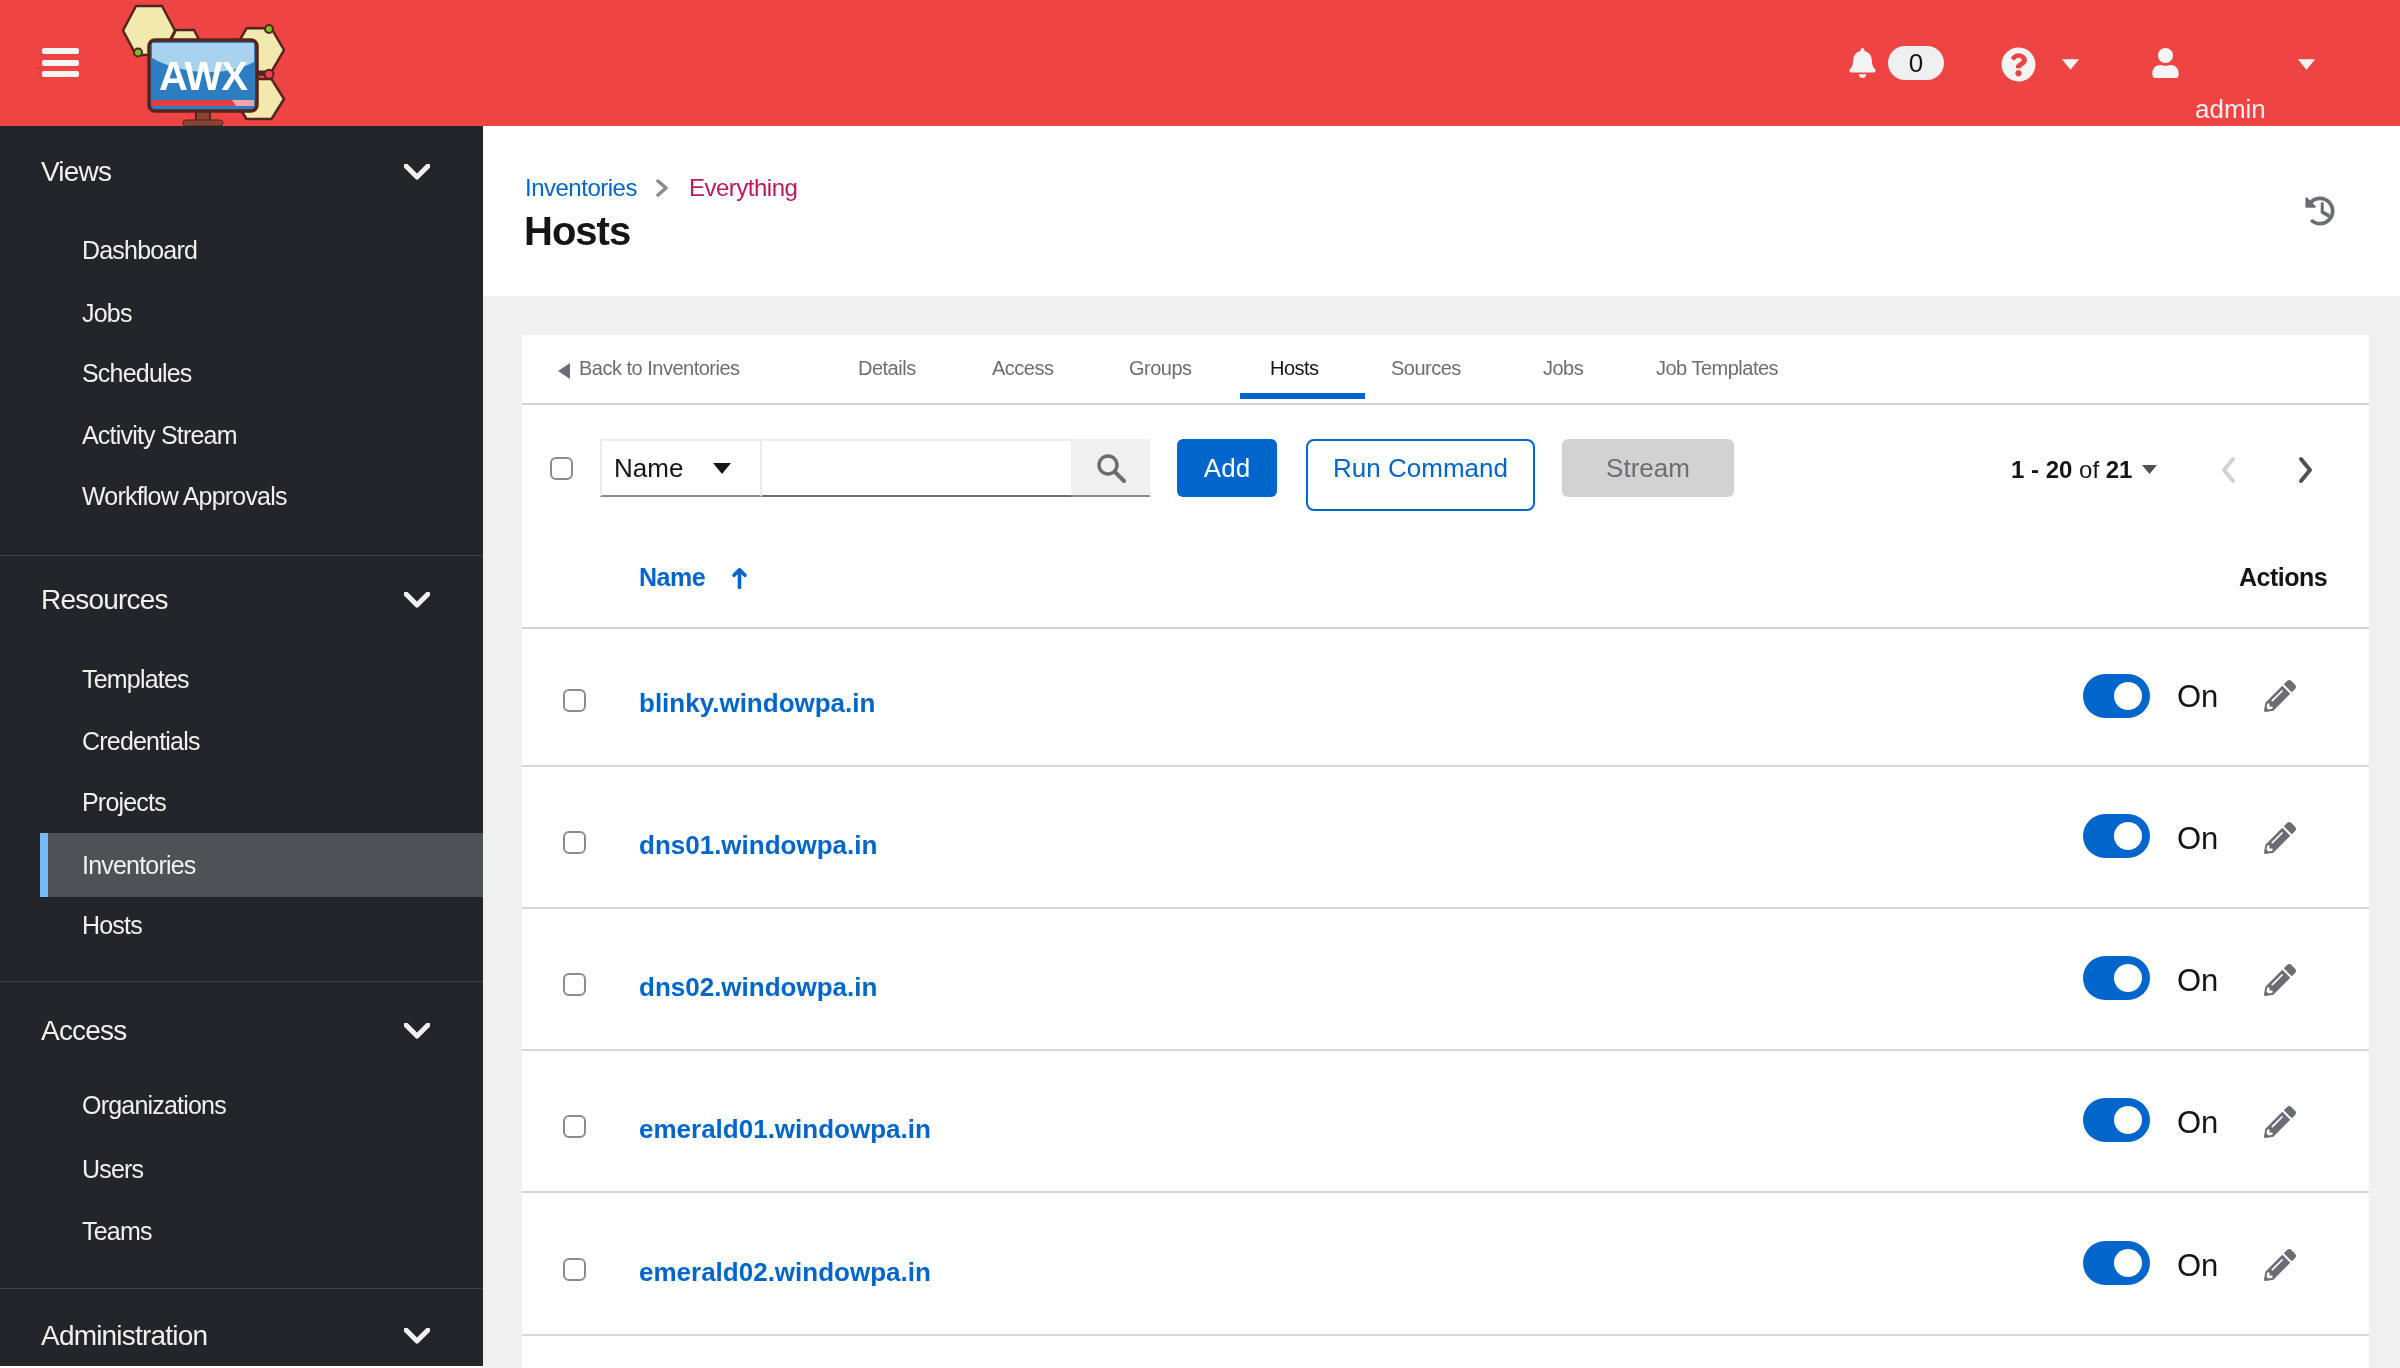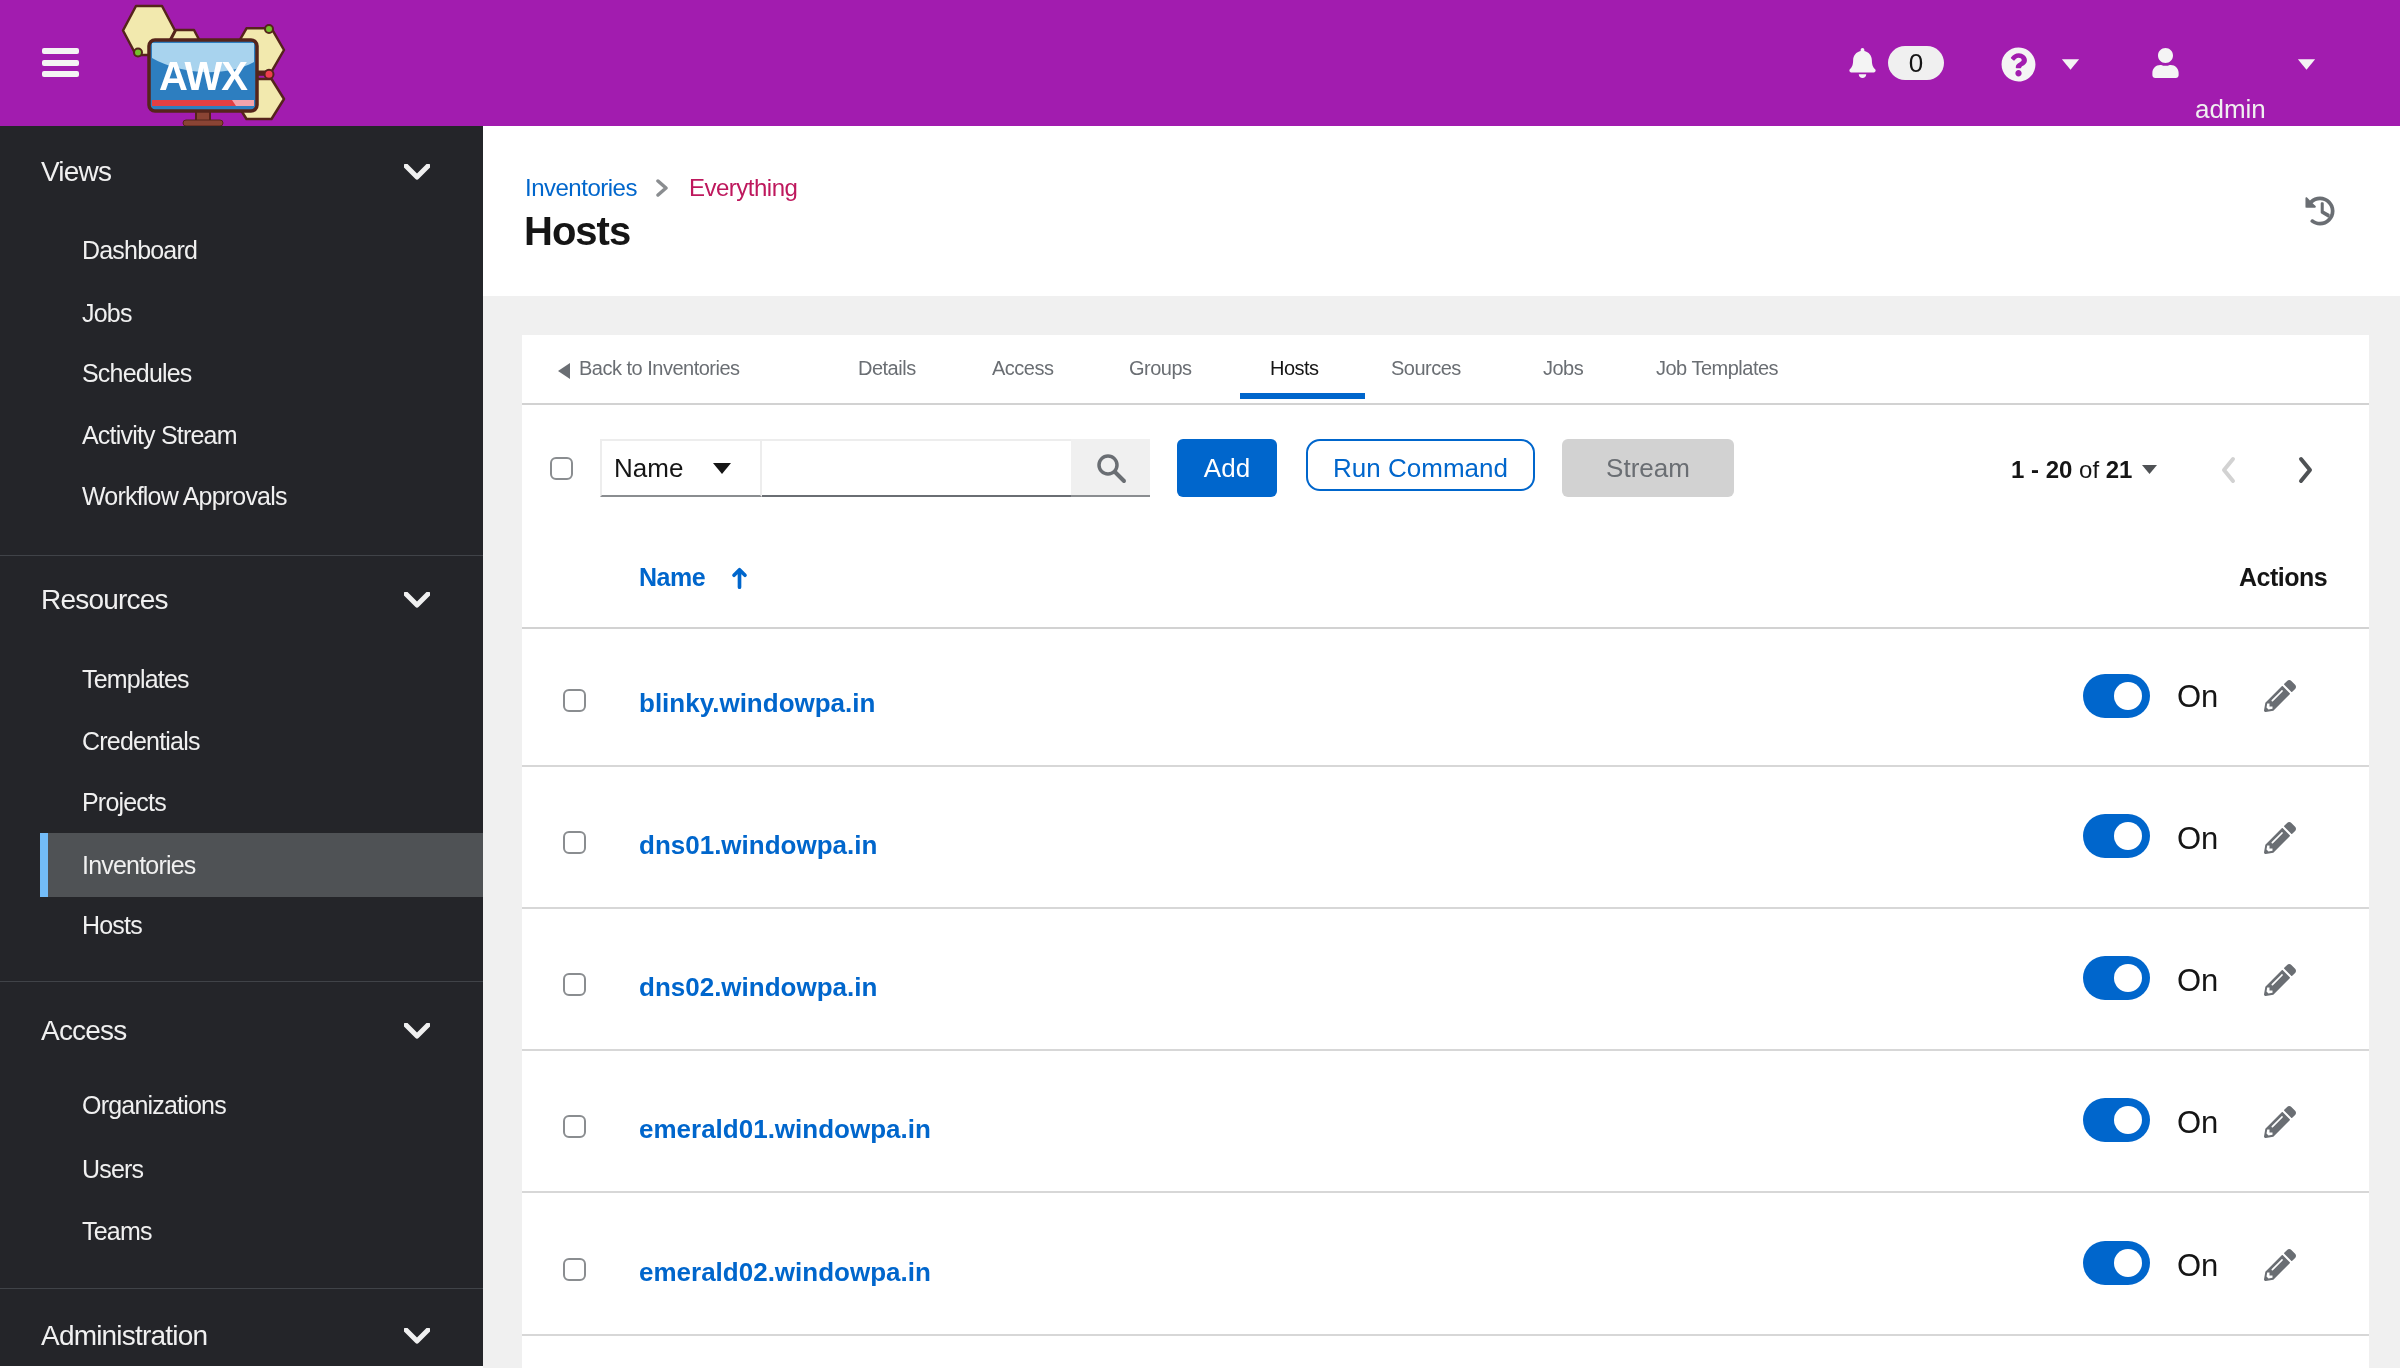--- a/index.html
+++ b/index.html
@@ -1,20 +1,20 @@
 <!DOCTYPE html>
 <html><head>
 <meta charset="utf-8">
 <style>
   * { margin:0; padding:0; box-sizing:border-box; }
   html,body { width:2400px; height:1368px; }
   body { font-family:"Liberation Sans", sans-serif; position:relative; background:#f0f0f0; overflow:hidden; }
   .abs { position:absolute; }
   
-  .header { position:absolute; top:0; left:0; width:2400px; height:126px; background:#a21caf; }
+  .header { position:absolute; top:0; left:0; width:2400px; height:126px; background:#ef4444; }
   .hbar { position:absolute; left:42px; width:37px; height:6px; background:#f4f4f4; border-radius:2px; }
   .hdr-txt { color:#f0f0f0; font-size:26px;margin-top:45px; }
   
   .sidebar { position:absolute; top:126px; left:0; width:483px; height:1242px; background:#242529; }
   .navgroup { position:absolute; left:41px; color:#f0f0f0; font-size:28px; letter-spacing:-0.8px; }
   .navitem  { position:absolute; left:82px; color:#f0f0f0; font-size:25px; letter-spacing:-0.8px; }
   .navdiv { position:absolute; left:0; width:483px; height:1px; background:#404348; }
   .chev { position:absolute; left:404px; width:26px; height:16px; }
   
   .breadpanel { position:absolute; left:483px; top:126px; width:1917px; height:170px; background:#ffffff; }
@@ -156,21 +156,21 @@
 <svg class="abs" style="left:712px; top:462px" width="20" height="13" viewBox="0 0 20 13">
     <path fill="#151515" d="M1 1 L19 1 L10 12 Z"></path>
   </svg>
 <div class="abs" style="left:762px; top:439px; width:309px; height:58px; background:#fff; border-top:2px solid #ededed; border-bottom:2px solid #6a6e73;"></div>
 <div class="abs" style="left:1071px; top:439px; width:79px; height:58px; background:#f0f0f0; border-bottom:2px solid #8a8d90;"></div>
 <svg class="abs" style="left:1095px; top:452px" width="32" height="32" viewBox="0 0 32 32">
   <circle cx="13" cy="13" r="9" fill="none" stroke="#6a6e73" stroke-width="3.5"></circle>
   <line x1="20" y1="20" x2="29" y2="29" stroke="#6a6e73" stroke-width="4" stroke-linecap="round"></line>
 </svg>
 <div class="abs" style="left:1177px; top:439px; width:100px; height:58px; background:#0066cc; border-radius:6px; color:#fff; font-size:26px; text-align:center; line-height:58px;">Add</div>
-<div class="abs" style="left:1306px; top:439px; width:229px; height:52px; background:#fff; border:2px solid #0066cc; border-radius:14px; color:#0066cc; font-size:26px; text-align:center; line-height:54px;">Run Command</div>
+<div class="abs" style="left:1306px; top:439px; width:229px; height:72px; background:#fff; border:2px solid #0066cc; border-radius:8px; color:#0066cc; font-size:26px; text-align:center; line-height:54px;">Run Command</div>
 <div class="abs" style="left:1562px; top:439px; width:172px; height:58px; background:#d2d2d2; border-radius:6px; color:#6a6e73; font-size:26px; text-align:center; line-height:58px;">Stream</div>
 <div class="abs" style="left:2011px; top:455px; font-size:24px; color:#151515; line-height:30px;"><b>1 - 20</b> of <b>21</b></div>
 <svg class="abs" style="left:2141px; top:464px" width="17" height="11" viewBox="0 0 17 11">
     <path fill="#4f5255" d="M1 1 L16 1 L8.5 10 Z"></path>
   </svg>
 <svg class="abs" style="left:2220px; top:456px" width="16" height="28" viewBox="0 0 16 28">
     <path d="M13 3 L4 14 L13 25" fill="none" stroke="#d2d2d2" stroke-width="4" stroke-linecap="round" stroke-linejoin="round"></path>
   </svg>
 <svg class="abs" style="left:2298px; top:456px" width="16" height="28" viewBox="0 0 16 28">
     <path d="M3 3 L12 14 L3 25" fill="none" stroke="#4f5255" stroke-width="4" stroke-linecap="round" stroke-linejoin="round"></path>

